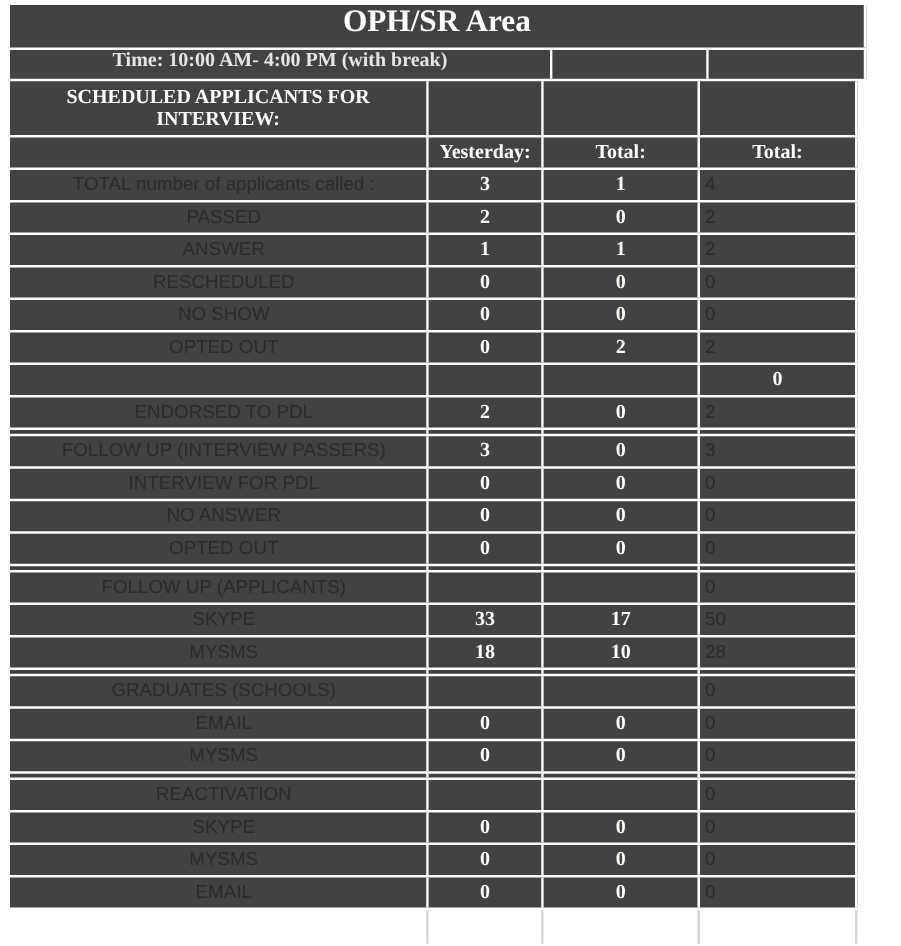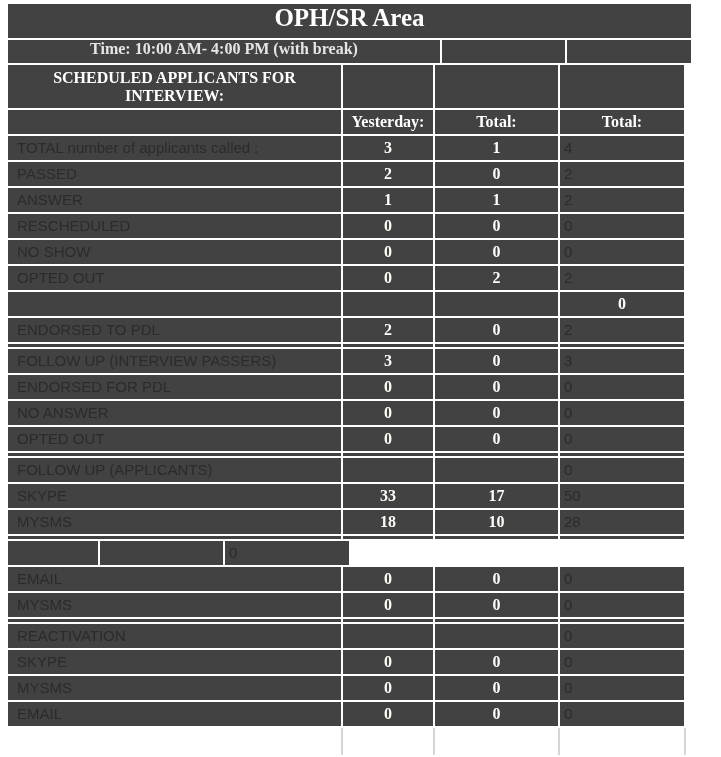--- a/index.html
+++ b/index.html
@@ -51,21 +51,21 @@
   .hdr {
     text-align: center;
     font: bold 16px "Liberation Serif", "DejaVu Serif", serif;
     color: #ffffff;
   }
 
   
   .data-row .cell { height: 24px; line-height: 24px; }
   .label-cell {
     font: 15px "Liberation Sans", "DejaVu Sans", sans-serif;
-    color: #2b2b2b; padding-left: 9px; text-align: left;
+    color: #2b2b2b; padding-left: 9px; text-align: center;
   }
   .num-cell {
     text-align: center;
     font: bold 16px "Liberation Serif", "DejaVu Serif", serif;
     color: #fdfdf6;
   }
   .total-cell {
     text-align: left; padding-left: 4px;
     font: 15px "Liberation Sans", "DejaVu Sans", sans-serif;
     color: #2b2b2b;
@@ -182,21 +182,21 @@
   </div>
 
   <div class="row data-row">
     <div class="cell c1 label-cell">FOLLOW UP (INTERVIEW PASSERS)</div>
     <div class="cell c2 num-cell y-cell">3</div>
     <div class="cell c3 num-cell t-cell">0</div>
     <div class="cell c4 total-cell">3</div>
   </div>
 
   <div class="row data-row">
-    <div class="cell c1 label-cell">ENDORSED FOR PDL</div>
+    <div class="cell c1 label-cell">INTERVIEW FOR PDL</div>
     <div class="cell c2 num-cell y-cell">0</div>
     <div class="cell c3 num-cell t-cell">0</div>
     <div class="cell c4 total-cell">0</div>
   </div>
 
   <div class="row data-row">
     <div class="cell c1 label-cell">NO ANSWER</div>
     <div class="cell c2 num-cell y-cell">0</div>
     <div class="cell c3 num-cell t-cell">0</div>
     <div class="cell c4 total-cell">0</div>
@@ -238,20 +238,21 @@
   </div>
 
   <div class="row spacer-row">
     <div class="cell c1"></div>
     <div class="cell c2"></div>
     <div class="cell c3"></div>
     <div class="cell c4"></div>
   </div>
 
   <div class="row data-row">
+    <div class="cell c1 label-cell">GRADUATES (SCHOOLS)</div>
     <div class="cell c2 num-cell y-cell"></div>
     <div class="cell c3 num-cell t-cell"></div>
     <div class="cell c4 total-cell">0</div>
   </div>
 
   <div class="row data-row">
     <div class="cell c1 label-cell">EMAIL</div>
     <div class="cell c2 num-cell y-cell">0</div>
     <div class="cell c3 num-cell t-cell">0</div>
     <div class="cell c4 total-cell">0</div>

